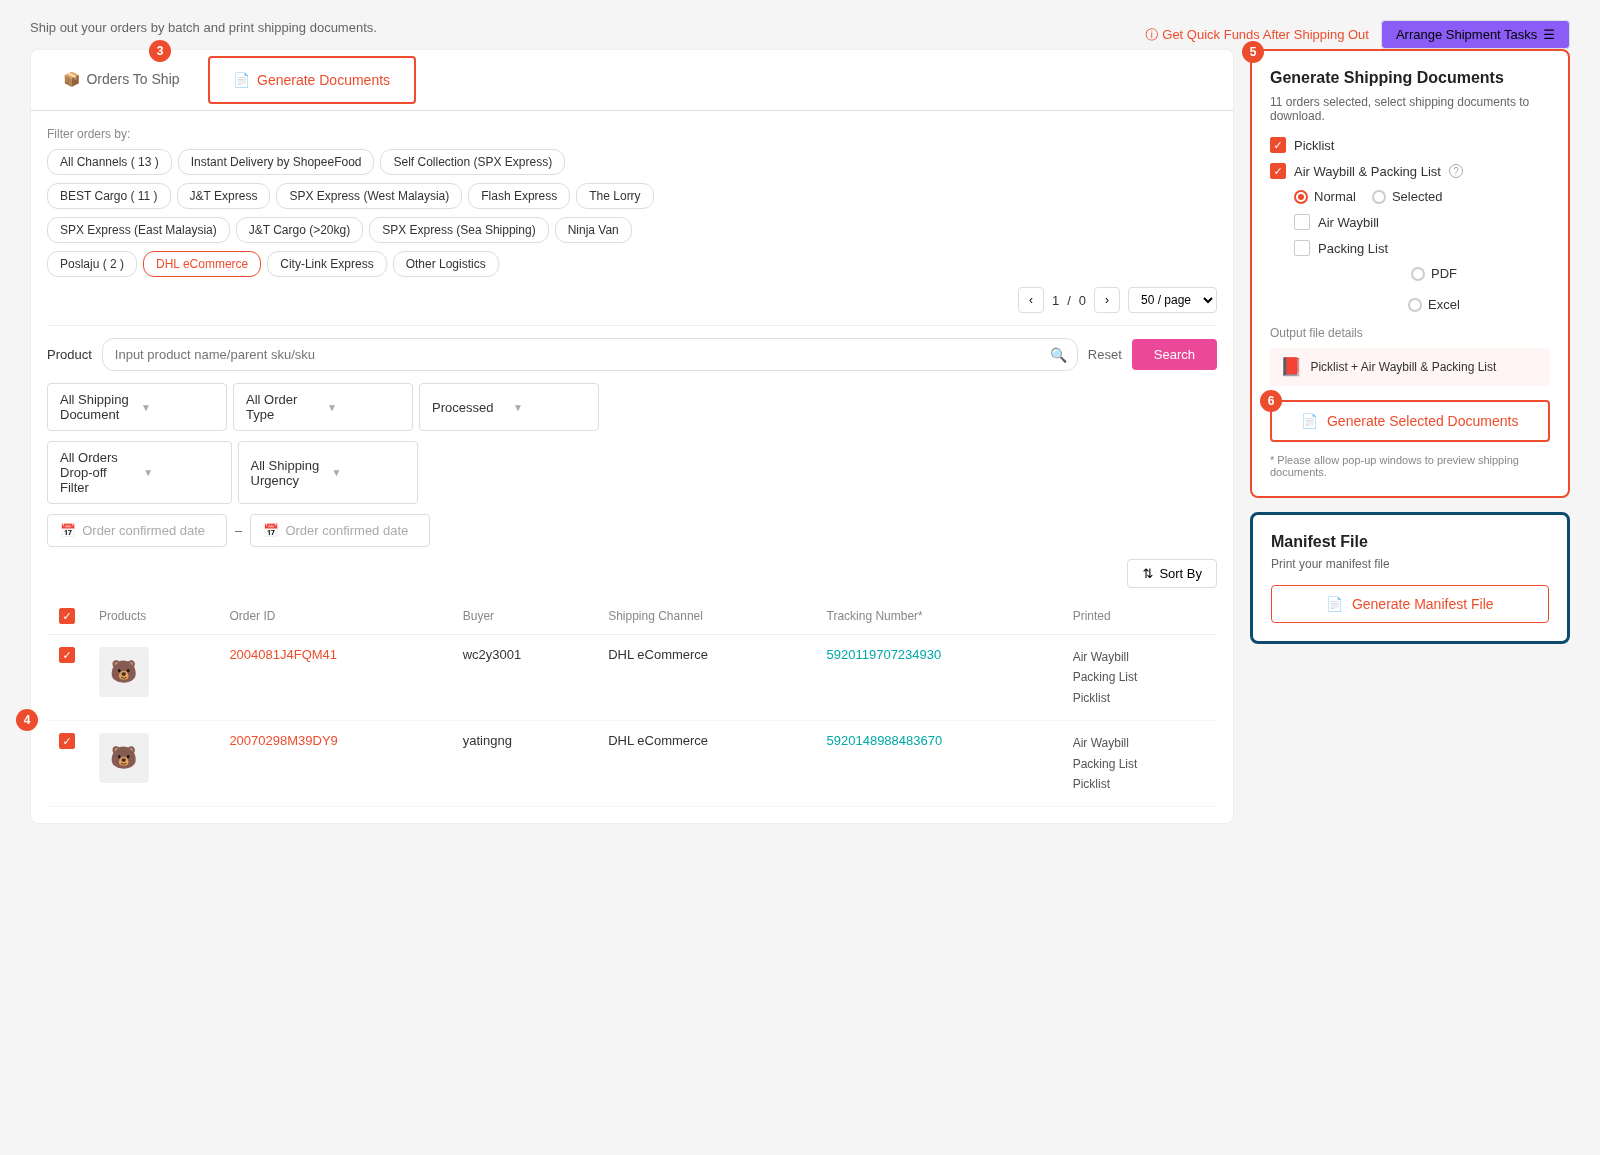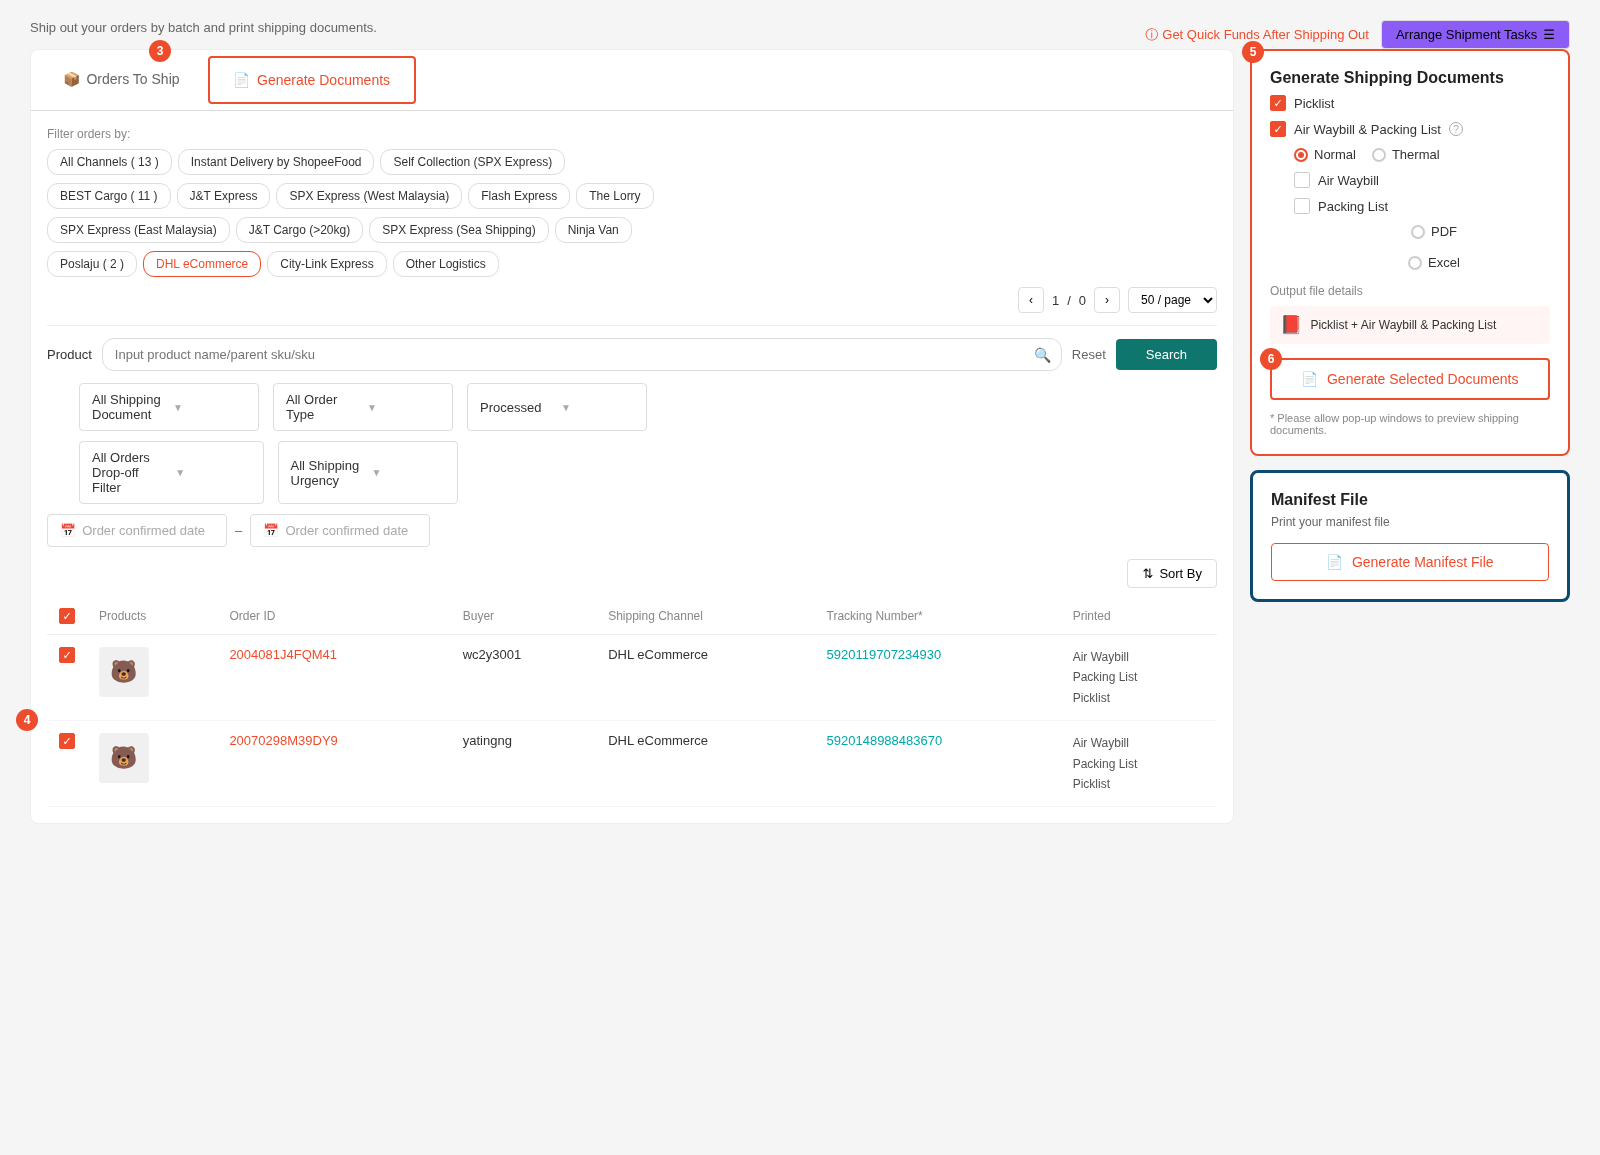--- a/index.html
+++ b/index.html
@@ -174,36 +174,35 @@
       font-size: 14px;
     }
     .reset-btn {
       border: none;
       background: none;
       color: #666;
       cursor: pointer;
       font-size: 13px;
     }
     .search-btn {
-      background: #0f766e;
+      background: #ec4899;
       color: #fff;
       border: none;
       border-radius: 4px;
-      padding: 8px 30px;
+      padding: 8px 22px;
       font-size: 13px;
       cursor: pointer;
       font-weight: 500;
     }
     
     .filter-dropdowns {
       display: flex;
-      gap: 14px;
+      gap: 6px;
       margin-bottom: 10px;
       flex-wrap: wrap;
-      margin-left: 32px;
     }
     .filter-select {
       border: 1px solid #ddd;
       border-radius: 4px;
       padding: 8px 12px;
       font-size: 13px;
       background: #fff;
       cursor: pointer;
       display: flex;
       align-items: center;
@@ -797,20 +796,21 @@
           </tbody>
         </table>
       </div>
     </div>
 
     <div class="right-panel">
 
       <div class="right-card">
         <div class="step5-badge">5</div>
         <div class="right-card-title">Generate Shipping Documents</div>
+        <div class="right-card-subtitle">11 orders selected, select shipping documents to download.</div>
 
         <div class="doc-option">
           <div class="cb-square">
             <span style="color:#fff;font-size:11px;">✓</span>
           </div>
           <label>Picklist</label>
         </div>
 
         <div class="doc-option">
           <div class="cb-square">
@@ -822,21 +822,21 @@
 
         <div class="radio-wrap">
           <div class="radio-item">
             <div class="radio-dot">
               <div class="radio-dot-inner"></div>
             </div>
             <span>Normal</span>
           </div>
           <div class="radio-item">
             <div class="radio-dot-empty"></div>
-            <span>Thermal</span>
+            <span>Selected</span>
           </div>
         </div>
 
         <div class="sub-option">
           <div class="doc-option">
             <div class="cb-square-empty"></div>
             <label>Air Waybill</label>
           </div>
         </div>
 

